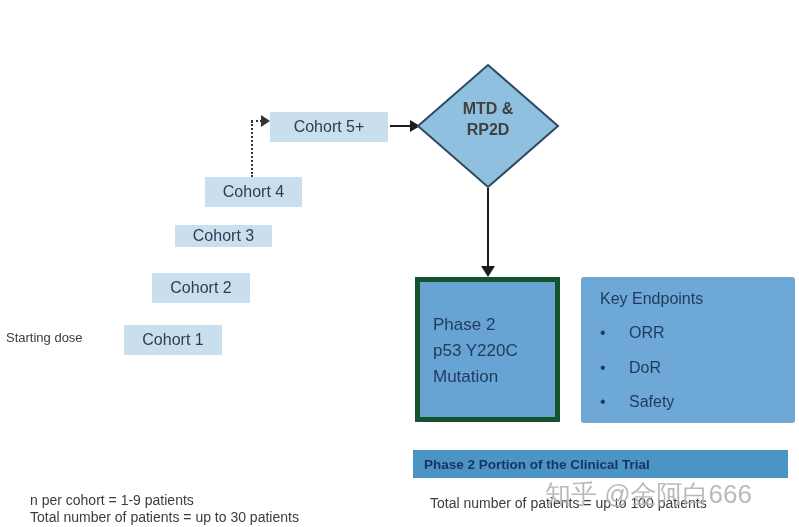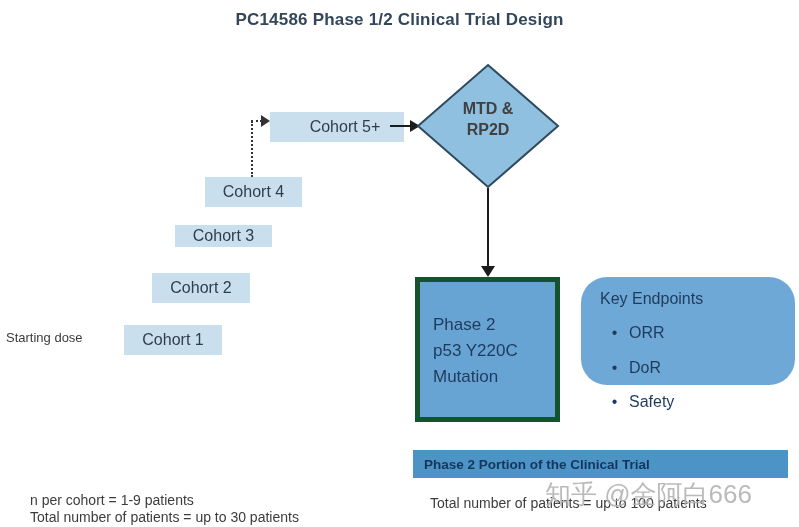--- a/index.html
+++ b/index.html
@@ -22,21 +22,21 @@
   }
   .cohort-box {
     position: absolute;
     background: #c9dfee;
     color: #2c3e50;
     font-size: 16px;
     display: flex;
     align-items: center;
     justify-content: center;
   }
-  .box-c5 { left: 270px; top: 112px; width: 118px; height: 30px; padding-left: 16px; }
+  .box-c5 { left: 270px; top: 112px; width: 118px; height: 30px; }
   .box-c4 { left: 205px; top: 177px; width: 97px;  height: 30px; }
   .box-c3 { left: 175px; top: 225px; width: 97px;  height: 22px; }
   .box-c2 { left: 152px; top: 273px; width: 98px;  height: 30px; }
   .box-c1 { left: 124px; top: 325px; width: 98px;  height: 30px; }
   .starting-dose {
     position: absolute;
     left: 6px; top: 330px;
     font-size: 13px;
     color: #3c3c3c;
   }
@@ -111,26 +111,25 @@
     border: 5px solid #14532d;
     box-sizing: border-box;
     color: #1f3a5c;
     font-size: 17px;
     line-height: 26px;
     padding: 30px 0 0 13px;
   }
   .key-endpoints {
     position: absolute;
     left: 581px; top: 277px;
-    width: 214px; height: 108px;
+    width: 214px; height: 146px;
     background: #6ea8d6;
-    border-radius: 26px;
+    border-radius: 3px;
     color: #1f3a5c;
     box-sizing: border-box;
-    text-align: center;
   }
   .ke-title {
     position: absolute;
     left: 19px; top: 13px;
     font-size: 16px;
   }
   .ke-item { position: absolute; left: 19px; font-size: 16px; display: flex; }
   .ke-item .bullet { width: 29px; }
   .ke-item-0 { top: 47px; }
   .ke-item-1 { top: 82px; }
@@ -160,21 +159,20 @@
     color: #b3b3b3;
     opacity: 0.9;
     white-space: nowrap;
   }
 </style>
 </head>
 <body>
 
 <div class="canvas">
 
-  <div class="title">PC14586 Phase 1/2 Clinical Trial Design</div>
 
   <div class="starting-dose">Starting dose</div>
   <div class="cohort-box box-c1">
     <span>Cohort 1</span>
   </div>
   <div class="cohort-box box-c2">
     <span>Cohort 2</span>
   </div>
   <div class="cohort-box box-c3">
     <span>Cohort 3</span>

